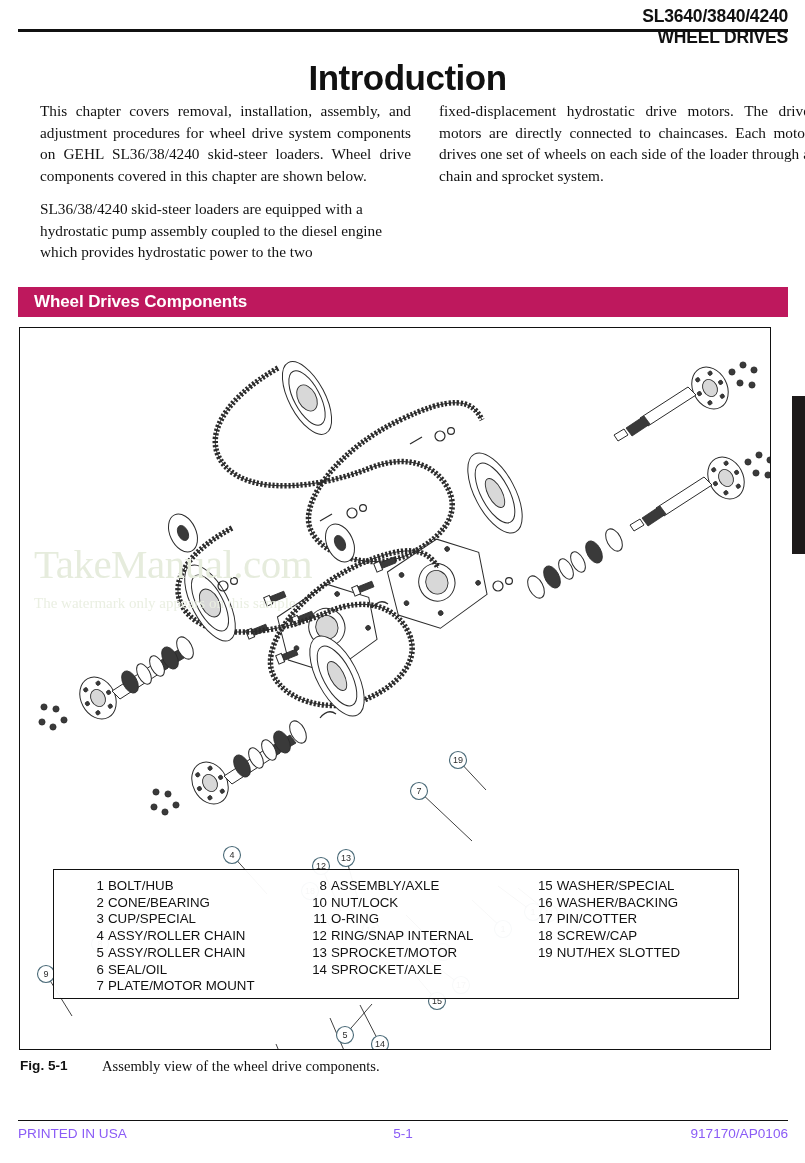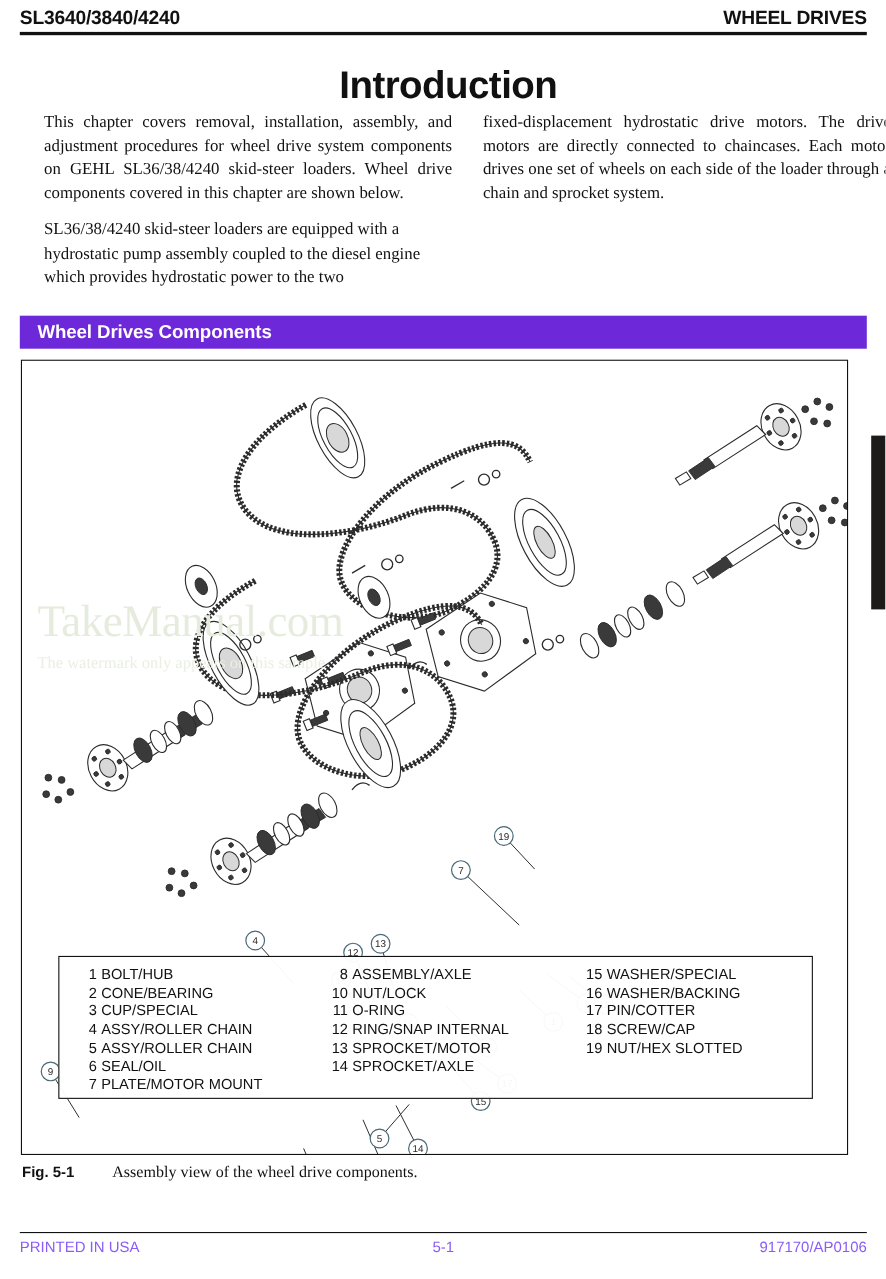--- a/index.html
+++ b/index.html
@@ -21,20 +21,21 @@
     position: absolute;
     left: 18px; top: 6px; width: 770px;
     display: flex;
     justify-content: space-between;
     align-items: flex-end;
     font-family: "Liberation Sans", sans-serif;
     font-weight: bold;
     font-size: 17.5px;
     letter-spacing: -0.2px;
     color: #111;
+    flex-direction: column;
   }
   .header-rule {
     position: absolute;
     left: 18px; top: 29px; width: 770px; height: 3px;
     background: #111;
   }
 
   
   .doc-title {
     position: absolute;
@@ -65,21 +66,21 @@
     color: #111;
   }
   .intro-col p:last-child { margin-bottom: 0; }
   .intro-col p.lastpara { text-align: left; }
   .ital { font-style: italic; }
 
   
   .section-bar {
     position: absolute;
     left: 18px; top: 287px; width: 770px; height: 30px;
-    background: #6d28d9;
+    background: #be185d;
     display: flex;
     align-items: center;
   }
   .section-bar span {
     font-family: "Liberation Sans", sans-serif;
     font-weight: bold;
     font-size: 17px;
     color: #ffffff;
     padding-left: 16px;
     letter-spacing: -0.1px;
@@ -121,21 +122,21 @@
   }
 
   
   .legend-box {
     position: absolute;
     left: 33px; top: 541px;
     width: 686px; height: 130px;
     border: 1.4px solid #111;
     background: rgba(255,255,255,0.96);
     display: flex;
-    padding: 8px 0 0 0;
+    padding: 8px 0 0 16px;
   }
   .legend-col {
     font-family: "Liberation Sans", sans-serif;
     font-size: 13.3px;
     line-height: 16.7px;
     color: #111;
     white-space: nowrap;
   }
   .legend-col.c1 { width: 245px; padding-left: 24px; }
   .legend-col.c2 { width: 232px; padding-left: 0px; }

